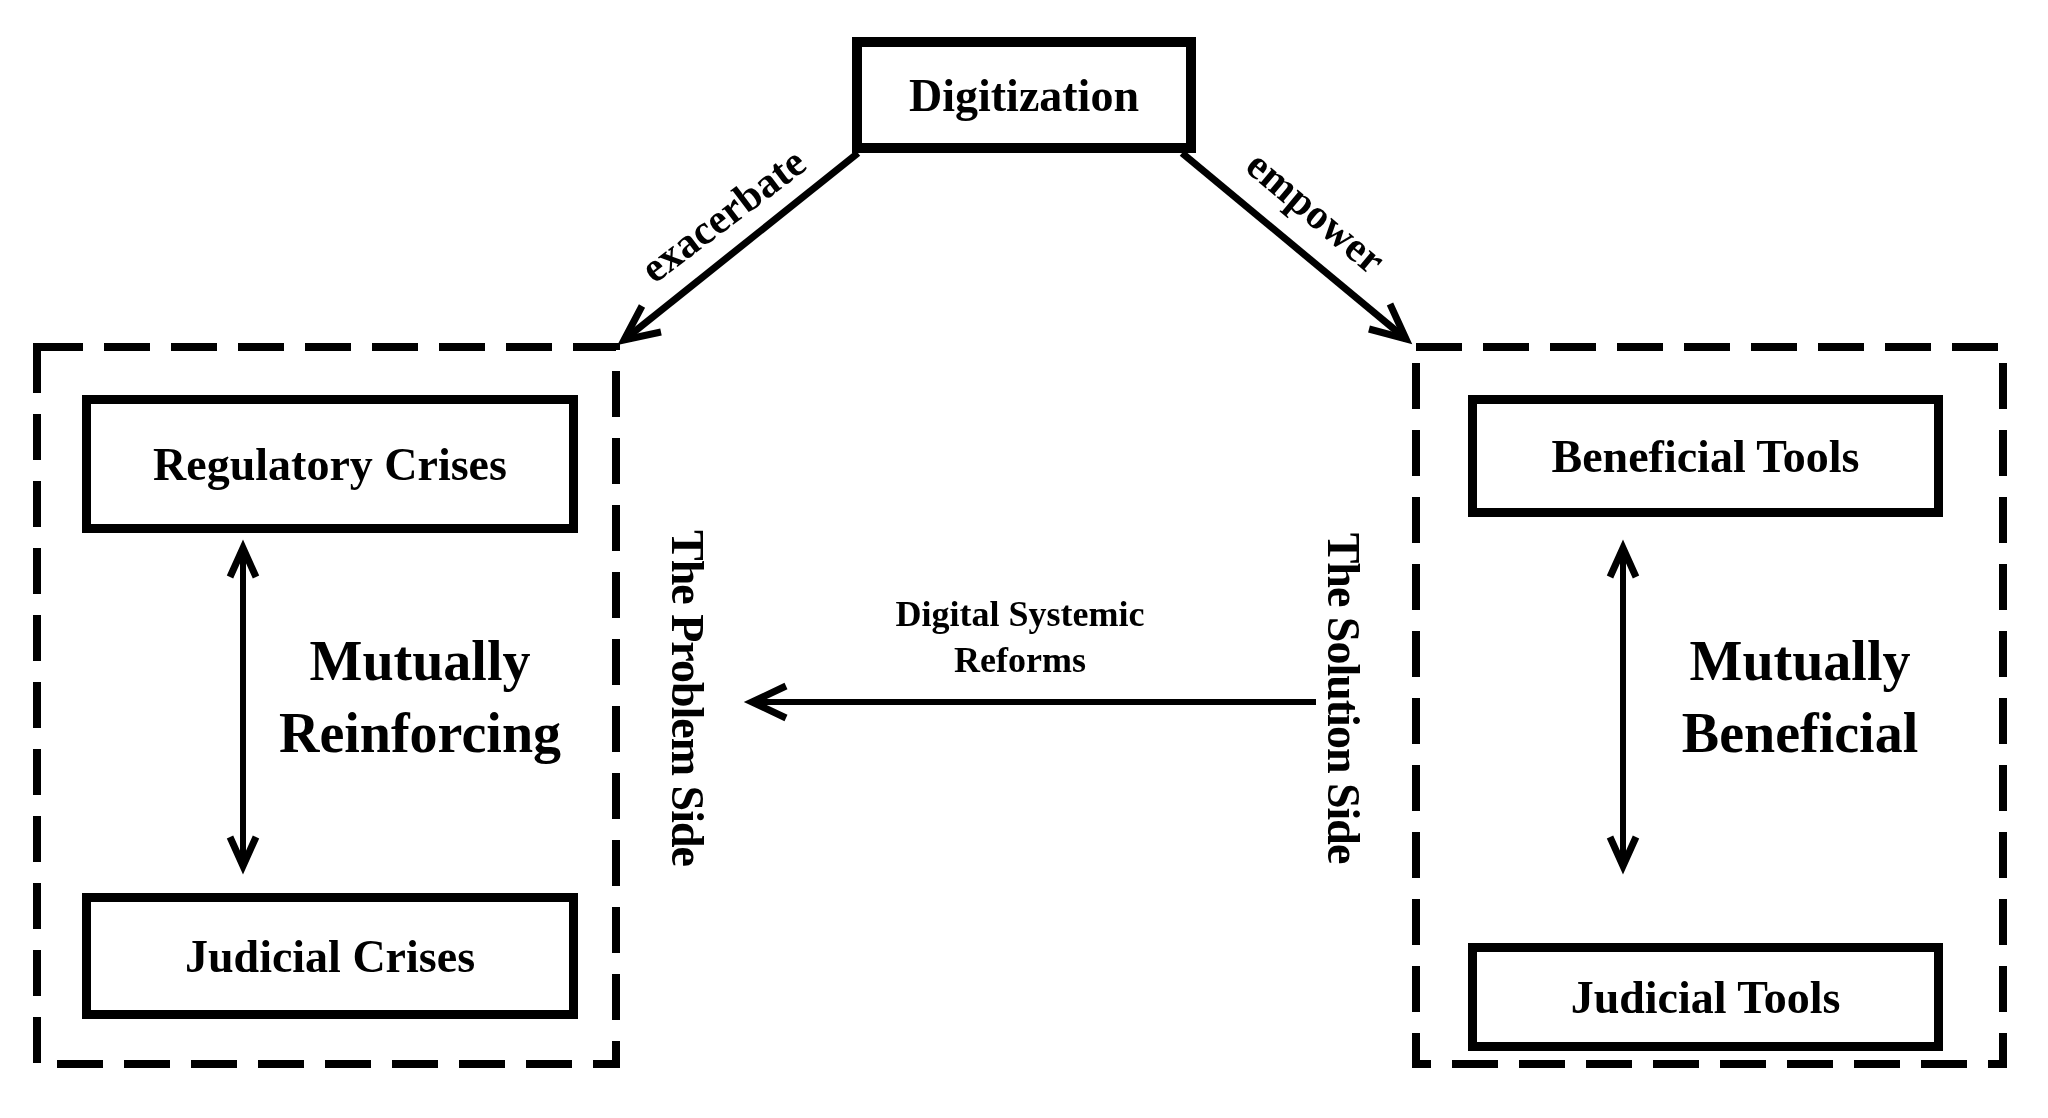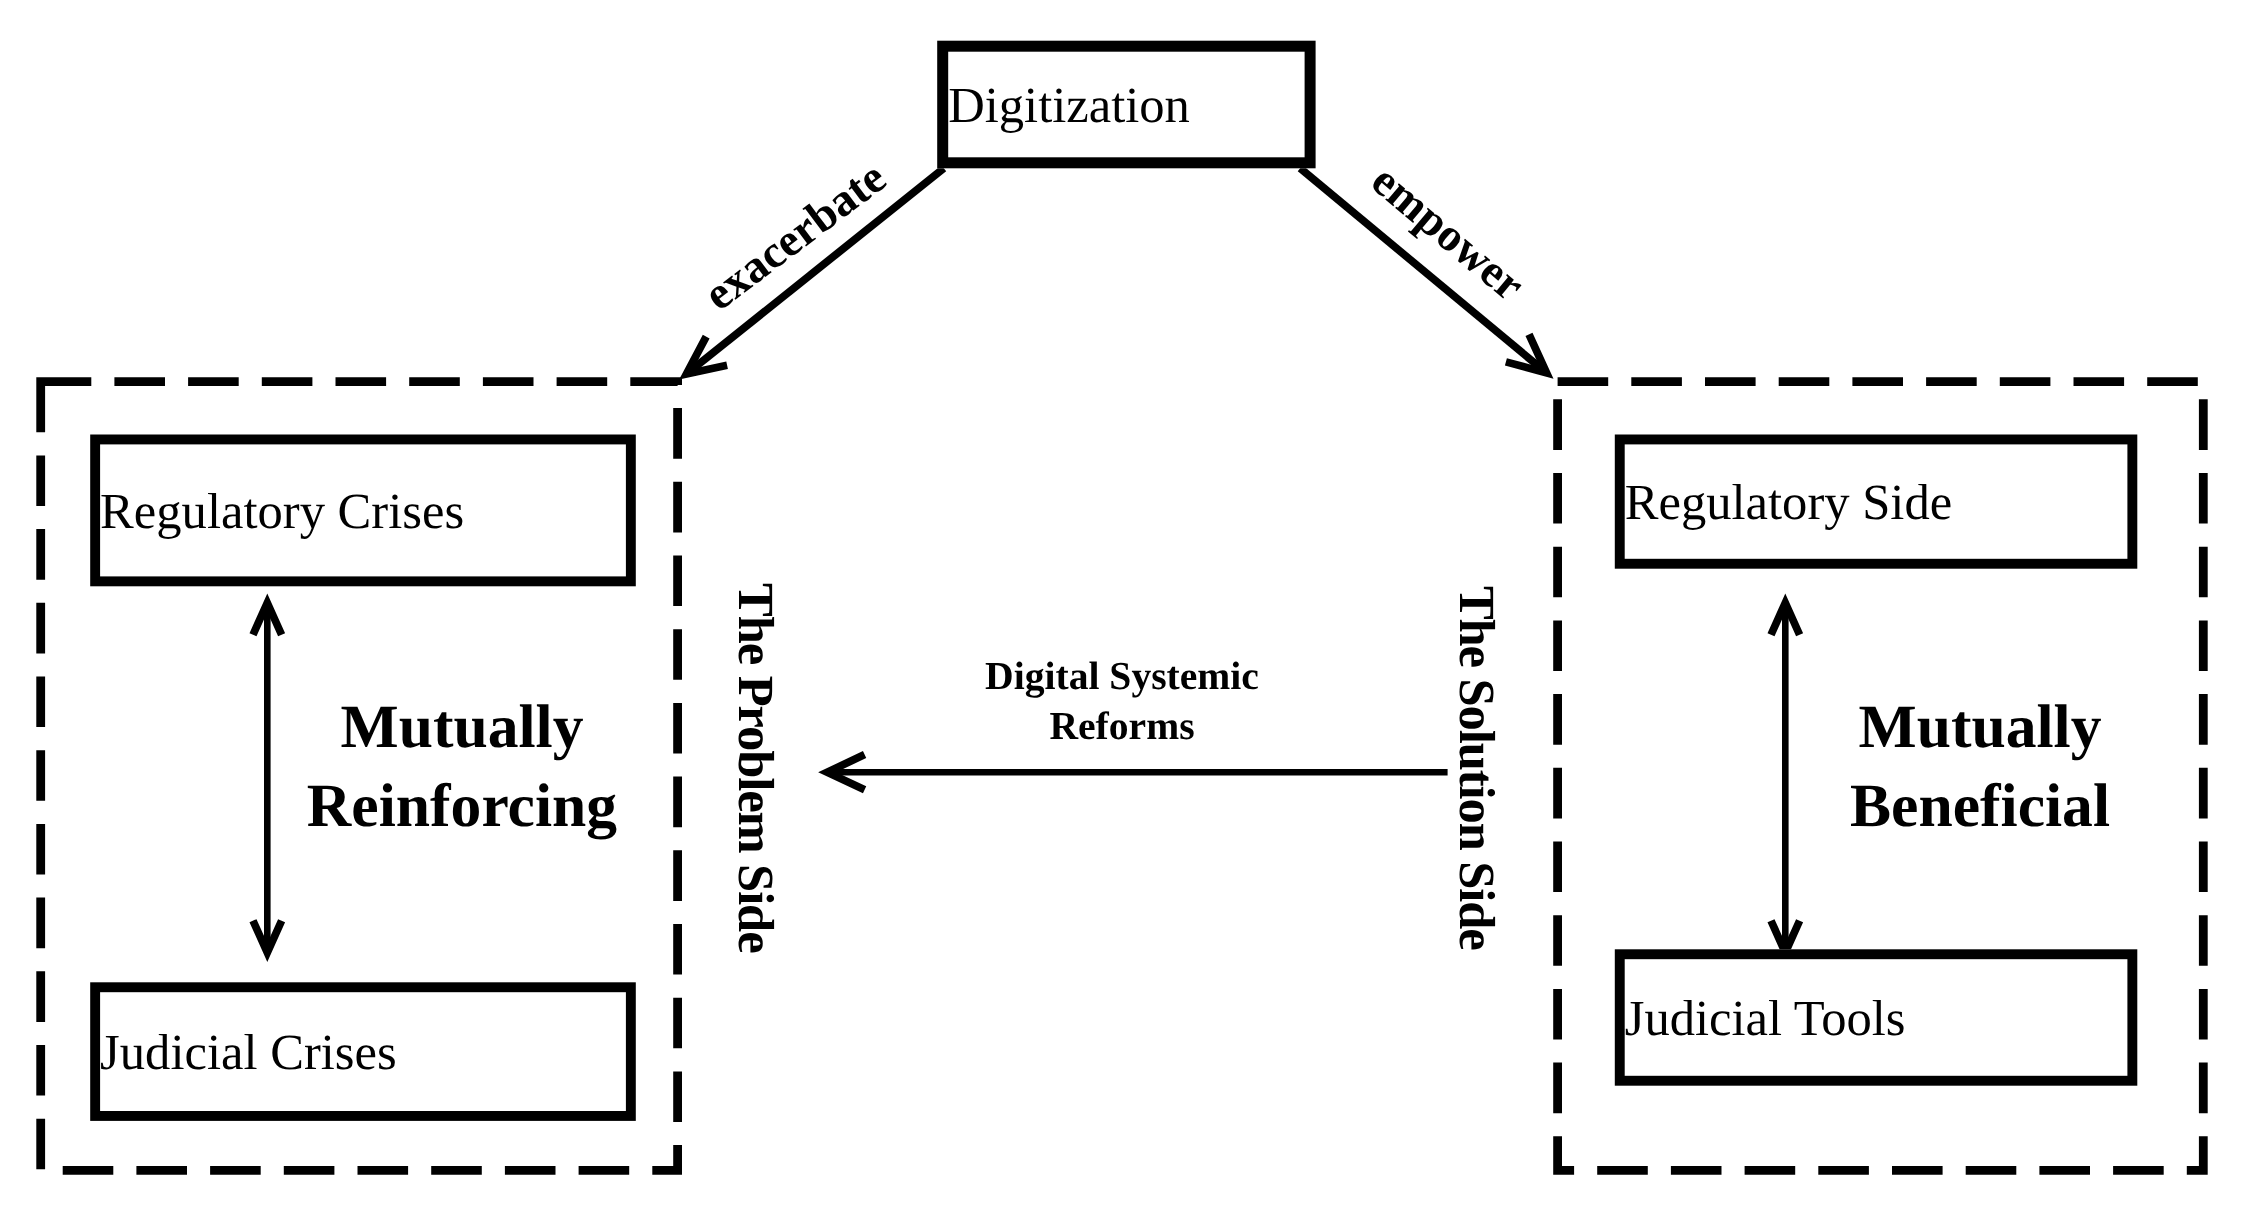--- a/index.html
+++ b/index.html
@@ -42,23 +42,23 @@
     stroke: #000;
     stroke-width: 7;
     stroke-linejoin: miter;
   }
   .node-box {
     position: absolute;
     border: 9px solid #000;
     box-sizing: border-box;
     display: flex;
     align-items: center;
-    justify-content: flex-start;
+    justify-content: center;
     background: #fff;
-    font-weight: 400;
+    font-weight: 700;
     font-size: 46px;
     white-space: nowrap;
   }
   .node-box.top-node {
     border-width: 10px;
   }
   .lbl {
     position: absolute;
     font-weight: 700;
     white-space: nowrap;
@@ -120,24 +120,24 @@
 
   <div class="node-box" style="left:82px; top:395px; width:496px; height:138px;">
     <span>Regulatory Crises</span>
   </div>
 
   <div class="node-box" style="left:82px; top:893px; width:496px; height:126px;">
     <span>Judicial Crises</span>
   </div>
 
   <div class="node-box" style="left:1468px; top:395px; width:475px; height:122px;">
-    <span>Regulatory Side</span>
+    <span>Beneficial Tools</span>
   </div>
 
-  <div class="node-box" style="left:1468px; top:863px; width:475px; height:124px;">
+  <div class="node-box" style="left:1468px; top:943px; width:475px; height:108px;">
     <span>Judicial Tools</span>
   </div>
 
   <div class="lbl edge-lbl rot-left" style="left:723px; top:215px;">exacerbate</div>
 
   <div class="lbl edge-lbl rot-right" style="left:1316px; top:212px;">empower</div>
 
   <div class="lbl side-lbl rot-cw" style="left:687px; top:698px;">The Problem Side</div>
 
   <div class="lbl side-lbl rot-cw" style="left:1343px; top:698px;">The Solution Side</div>

